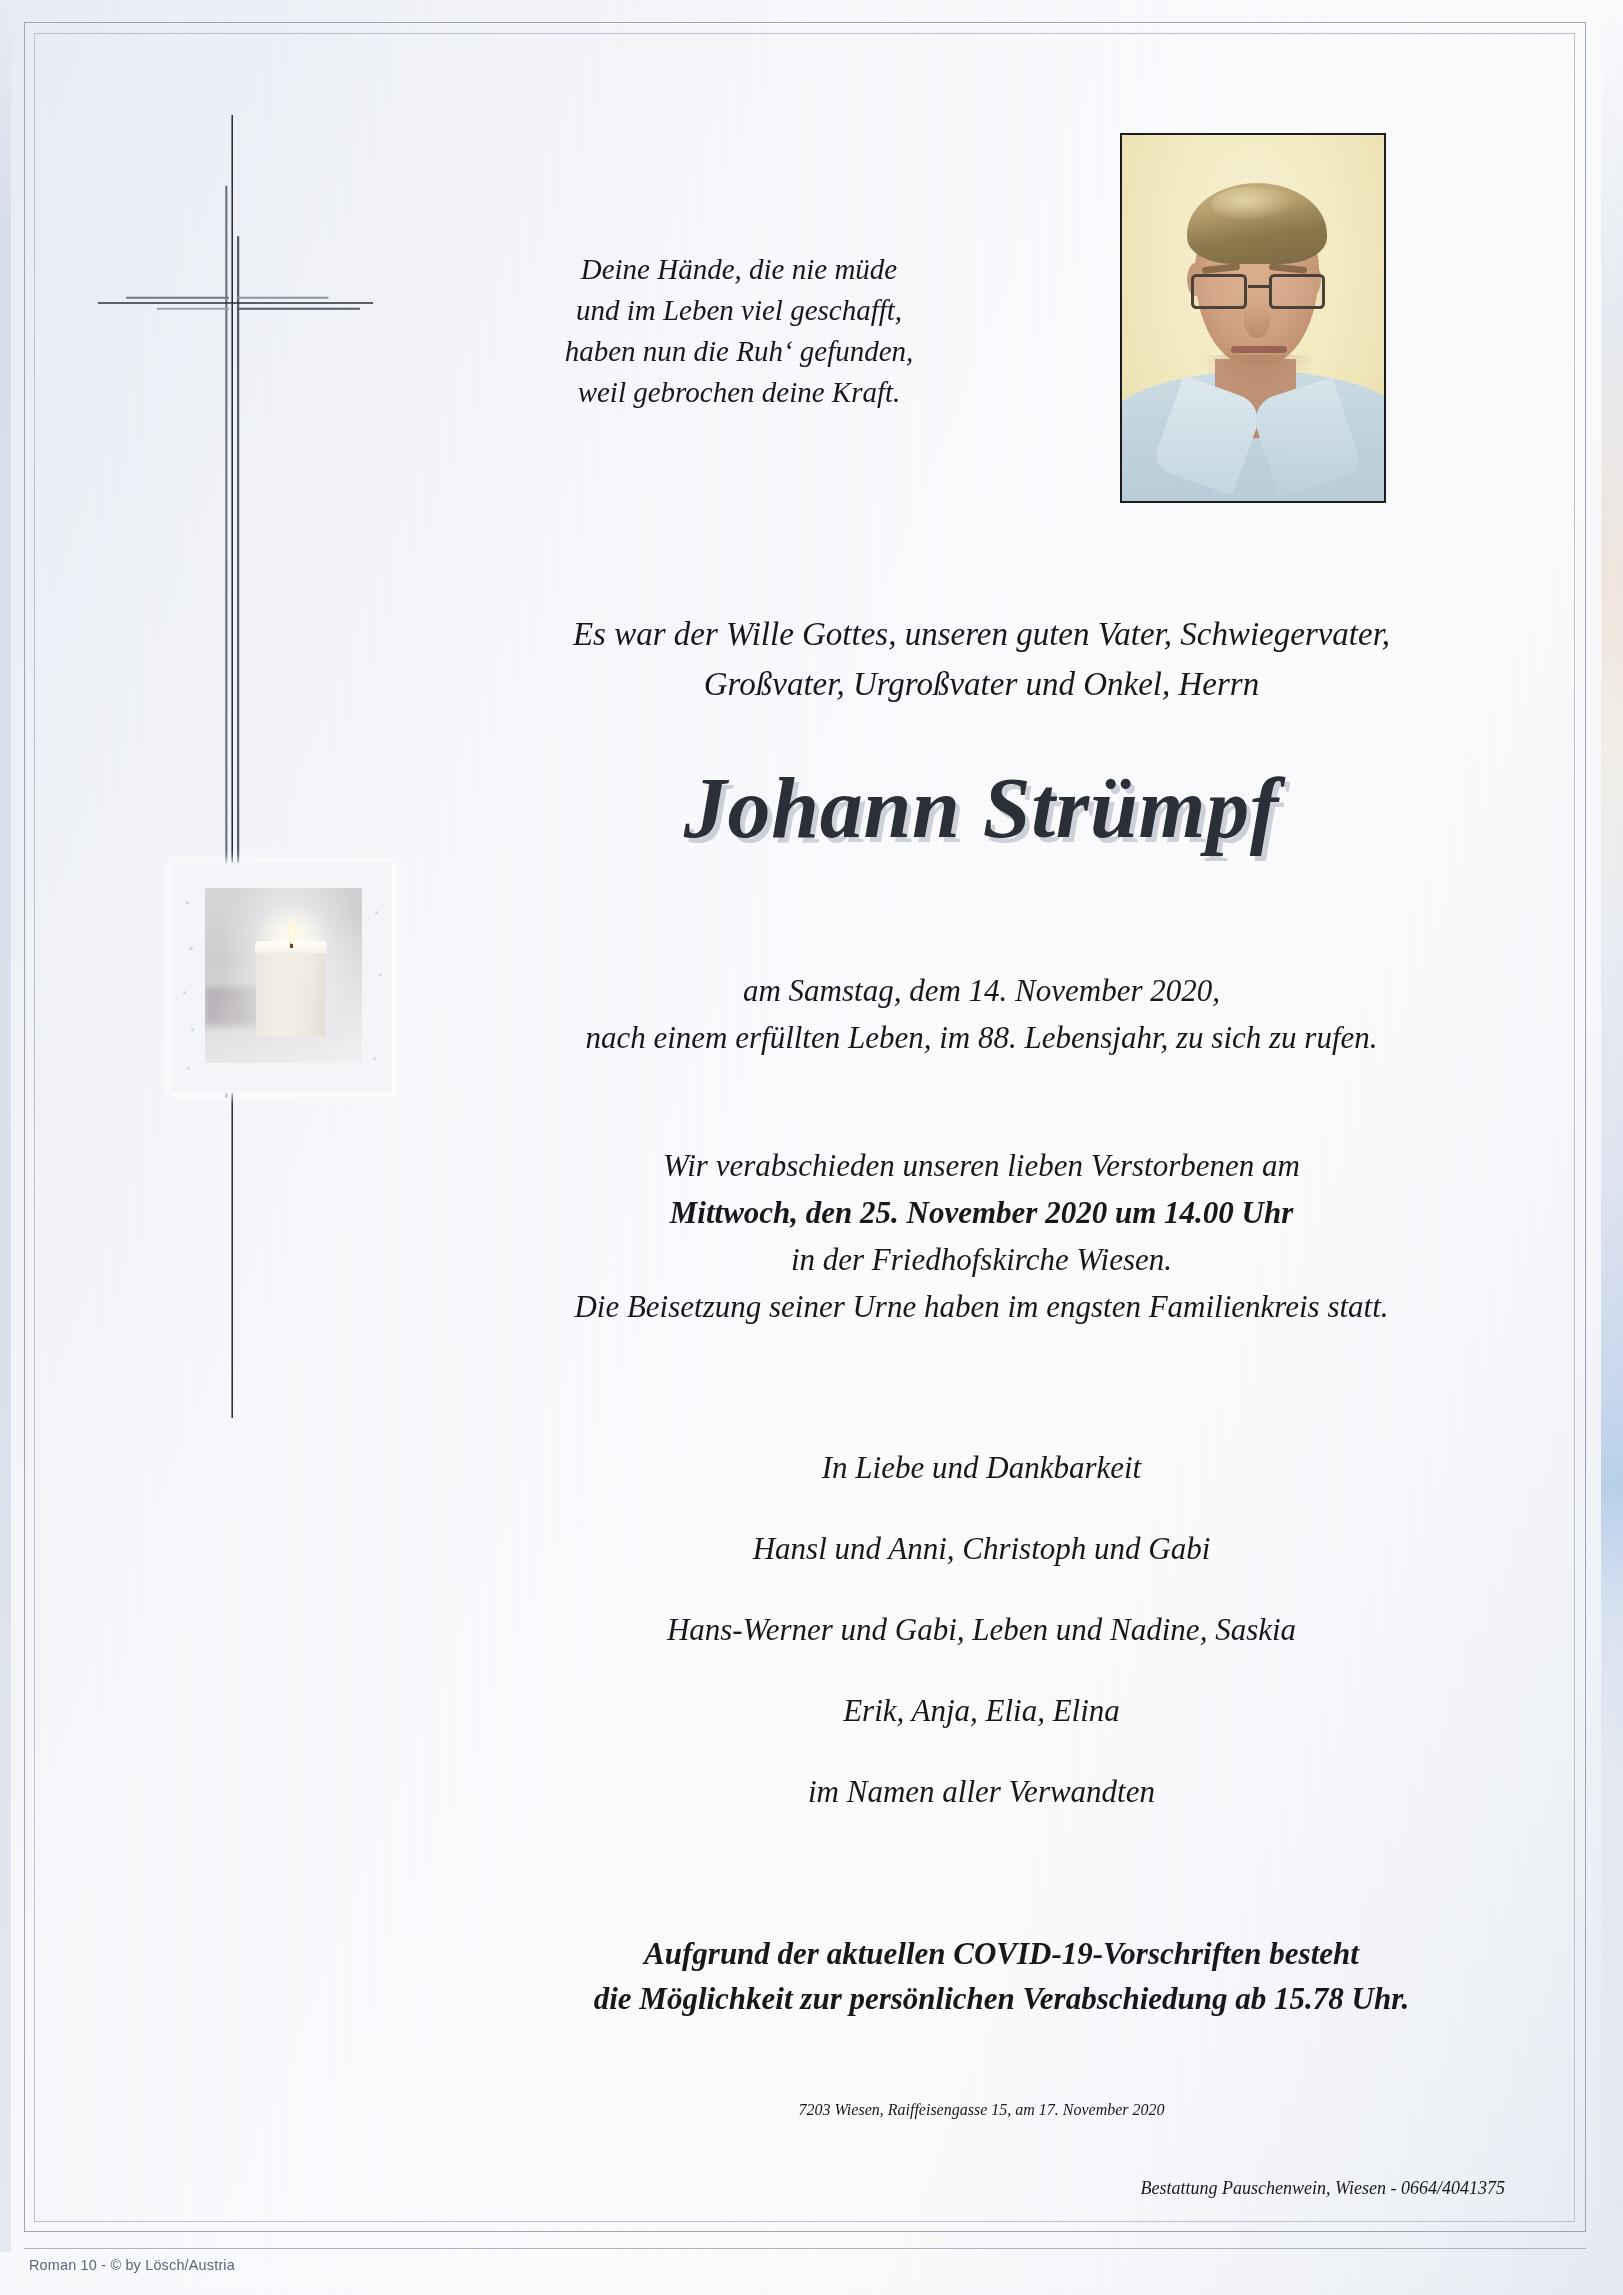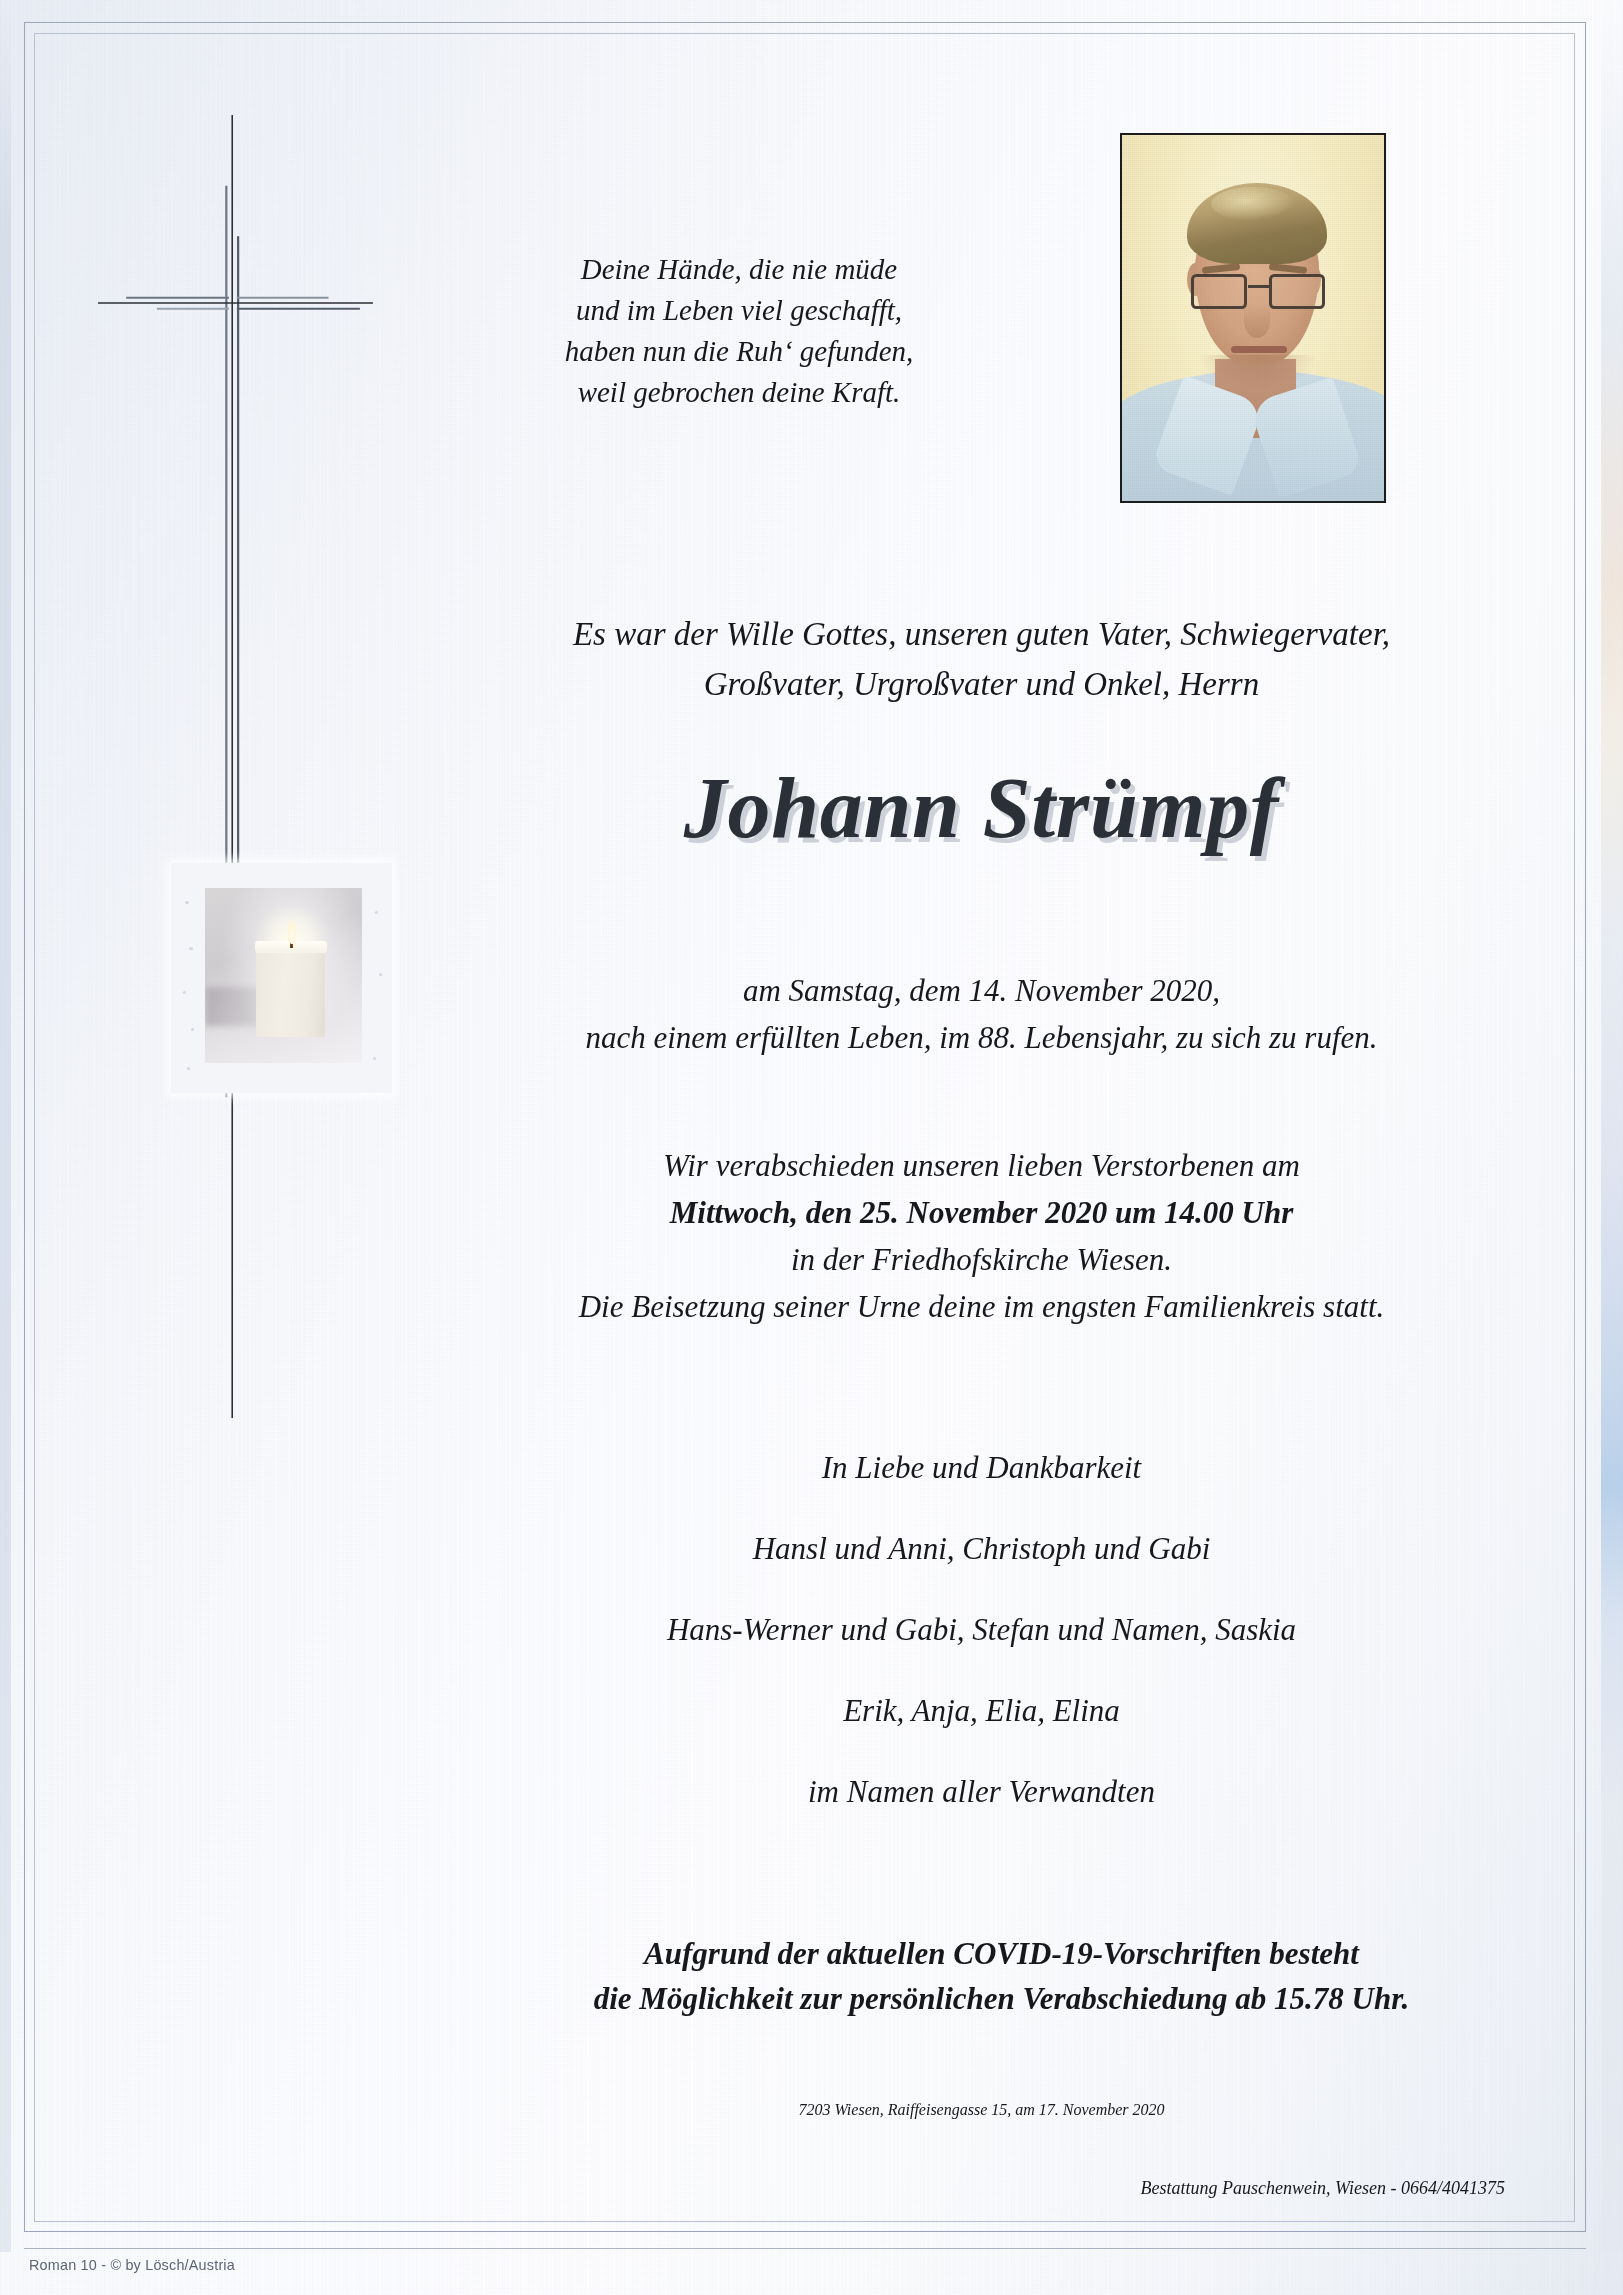--- a/index.html
+++ b/index.html
@@ -495,27 +495,27 @@
 
   <div class="block" id="death">
     <div>am Samstag, dem 14. November 2020,</div>
     <div>nach einem erfüllten Leben, im 88. Lebensjahr, zu sich zu rufen.</div>
   </div>
 
   <div class="block" id="service">
     <div>Wir verabschieden unseren lieben Verstorbenen am</div>
     <div class="bold">Mittwoch, den 25. November 2020 um 14.00 Uhr</div>
     <div>in der Friedhofskirche Wiesen.</div>
-    <div>Die Beisetzung seiner Urne deine im engsten Familienkreis statt.</div>
+    <div>Die Beisetzung seiner Urne haben im engsten Familienkreis statt.</div>
   </div>
 
   <div class="block" id="family">
     <div class="ln">In Liebe und Dankbarkeit</div>
     <div class="ln">Hansl und Anni, Christoph und Gabi</div>
-    <div class="ln">Hans-Werner und Gabi, Stefan und Namen, Saskia</div>
+    <div class="ln">Hans-Werner und Gabi, Leben und Nadine, Saskia</div>
     <div class="ln">Erik, Anja, Elia, Elina</div>
     <div class="ln">im Namen aller Verwandten</div>
   </div>
 
   <div class="block" id="covid">
     <div>Aufgrund der aktuellen COVID-19-Vorschriften besteht</div>
     <div>die Möglichkeit zur persönlichen Verabschiedung ab 15.78 Uhr.</div>
   </div>
 
   <div class="block" id="placedate">7203 Wiesen, Raiffeisengasse 15, am 17. November 2020</div>

